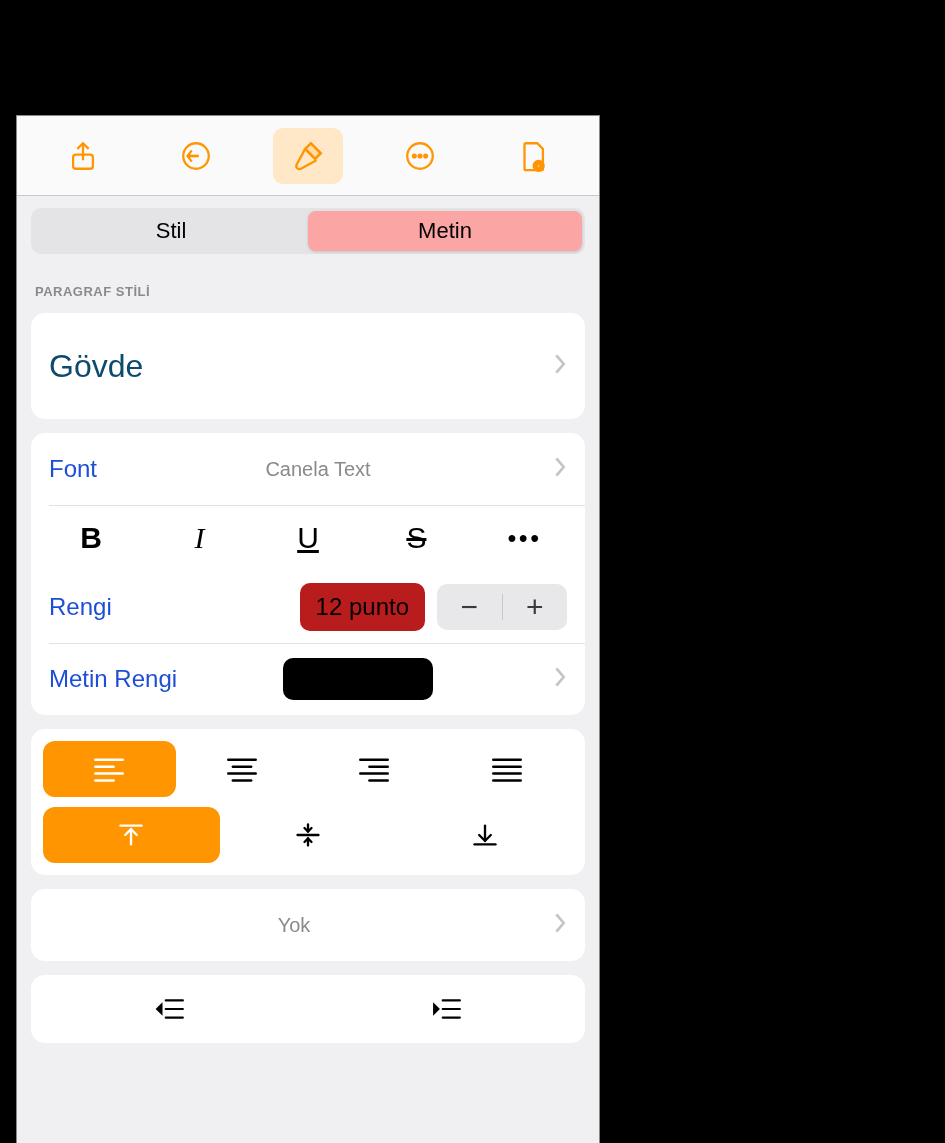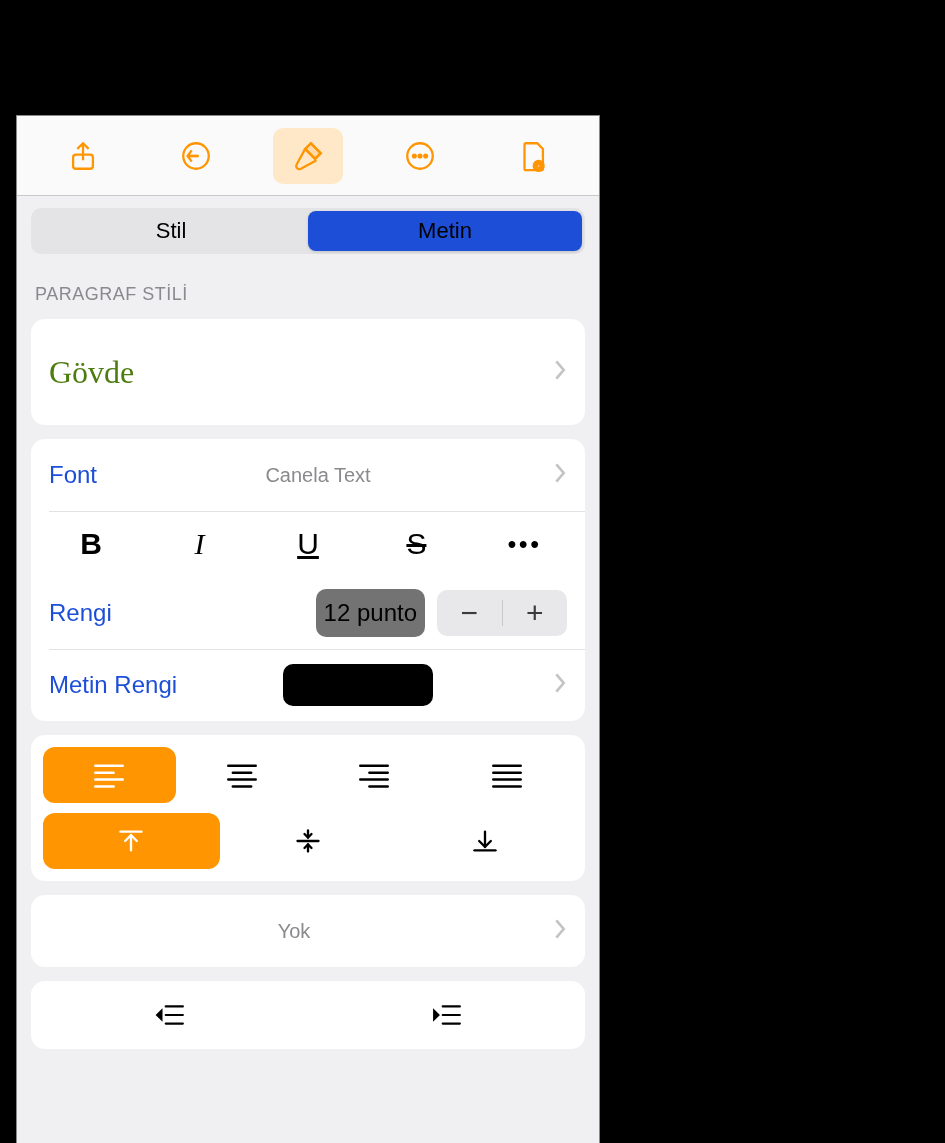--- a/index.html
+++ b/index.html
@@ -117,32 +117,32 @@
     flex: 1;
     display: flex;
     align-items: center;
     justify-content: center;
     font-size: 22px;
     color: #000;
     border-radius: 8px;
     font-weight: 400;
   }
   .seg.active {
-    background: #1d4ed8;
+    background: #fca5a5;
     box-shadow: 0 1px 3px rgba(0,0,0,0.15);
     font-weight: 500;
   }
   
   .section-heading {
     padding: 24px 18px 8px 18px;
-    font-size: 18px;
+    font-size: 13px;
     letter-spacing: 0.5px;
     color: #8a8a8e;
     text-transform: uppercase;
-    font-weight: 400;
+    font-weight: 700;
   }
   
   .card {
     margin: 6px 14px 14px 14px;
     background: #fff;
     border-radius: 14px;
     overflow: hidden;
   }
   .row {
     display: flex;
@@ -157,23 +157,23 @@
     left: 18px;
     right: 0;
     top: 0;
     height: 1px;
     background: #e2e2e4;
   }
   .paragraph-style-row {
     min-height: 106px;
   }
   .paragraph-style-row .style-name {
-    font-family: Liberation Serif, serif;
+    font-family: Liberation Sans, sans-serif;
     font-size: 32px;
-    color: #4d7c0f;
+    color: #0c4a6e;
   }
   .chevron {
     margin-left: auto;
     color: #c4c4c6;
   }
   .chevron svg { width: 14px; height: 22px; }
   .row-label {
     font-size: 24px;
     color: #1d4ed8;
   }
@@ -210,23 +210,23 @@
     color: #000;
     height: 52px;
   }
   .fmt-bold { font-weight: 800; }
   .fmt-italic { font-style: italic; font-family: Georgia, serif; font-weight: 500; }
   .fmt-underline { text-decoration: underline; font-weight: 500; }
   .fmt-strike { text-decoration: line-through; font-weight: 500; }
   .fmt-more { letter-spacing: 3px; font-weight: 700; font-size: 24px; }
   
   .size-row .size-chip {
-    background: #737373;
+    background: #b91c1c;
     border-radius: 10px;
-    padding: 10px 8px;
+    padding: 10px 16px;
     font-size: 24px;
     color: #000;
     margin-left: auto;
     margin-right: 12px;
   }
   .stepper {
     display: flex;
     background: #e8e8ea;
     border-radius: 10px;
     height: 46px;

